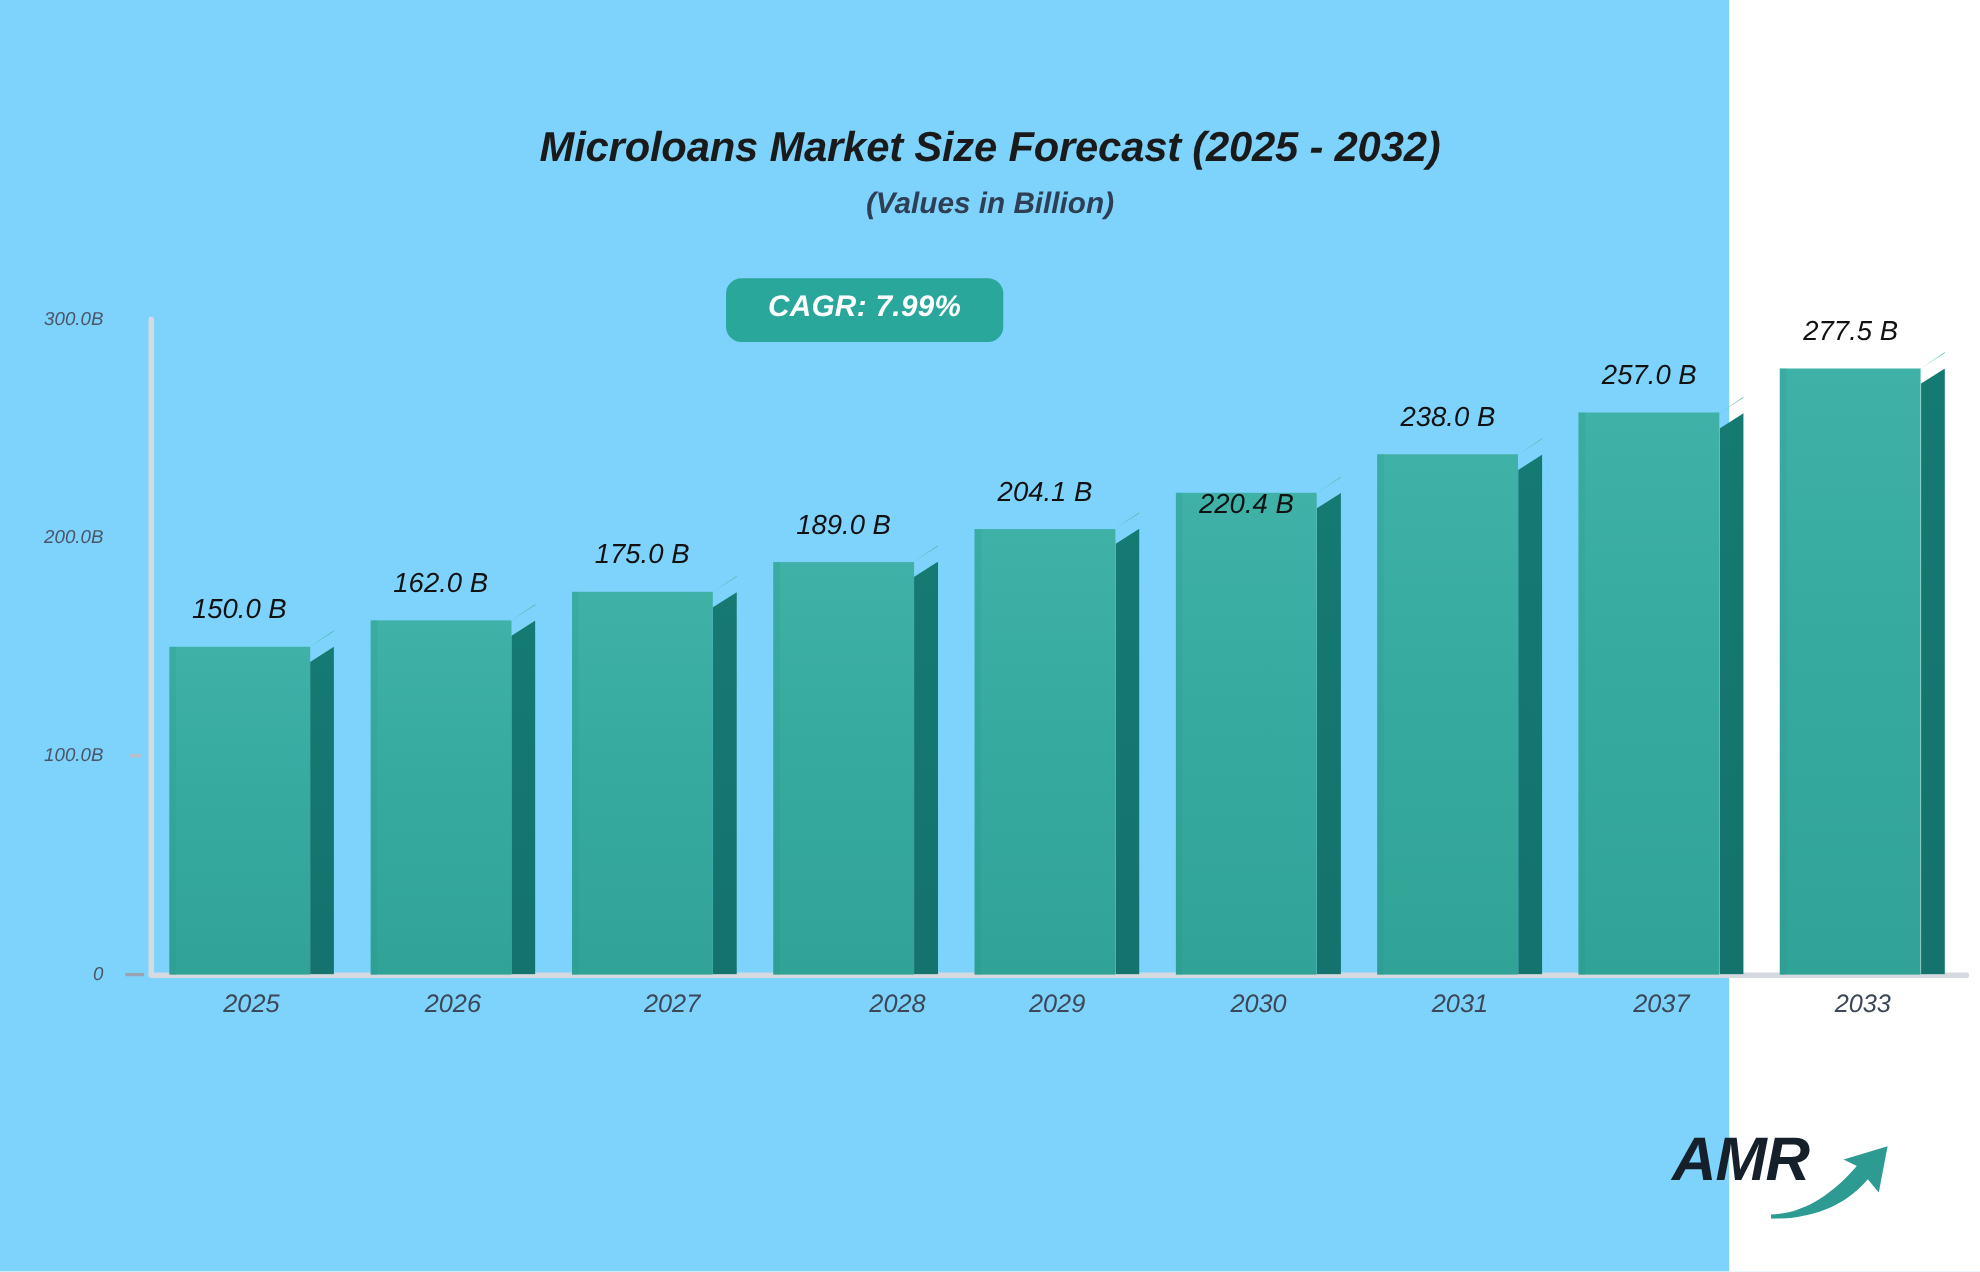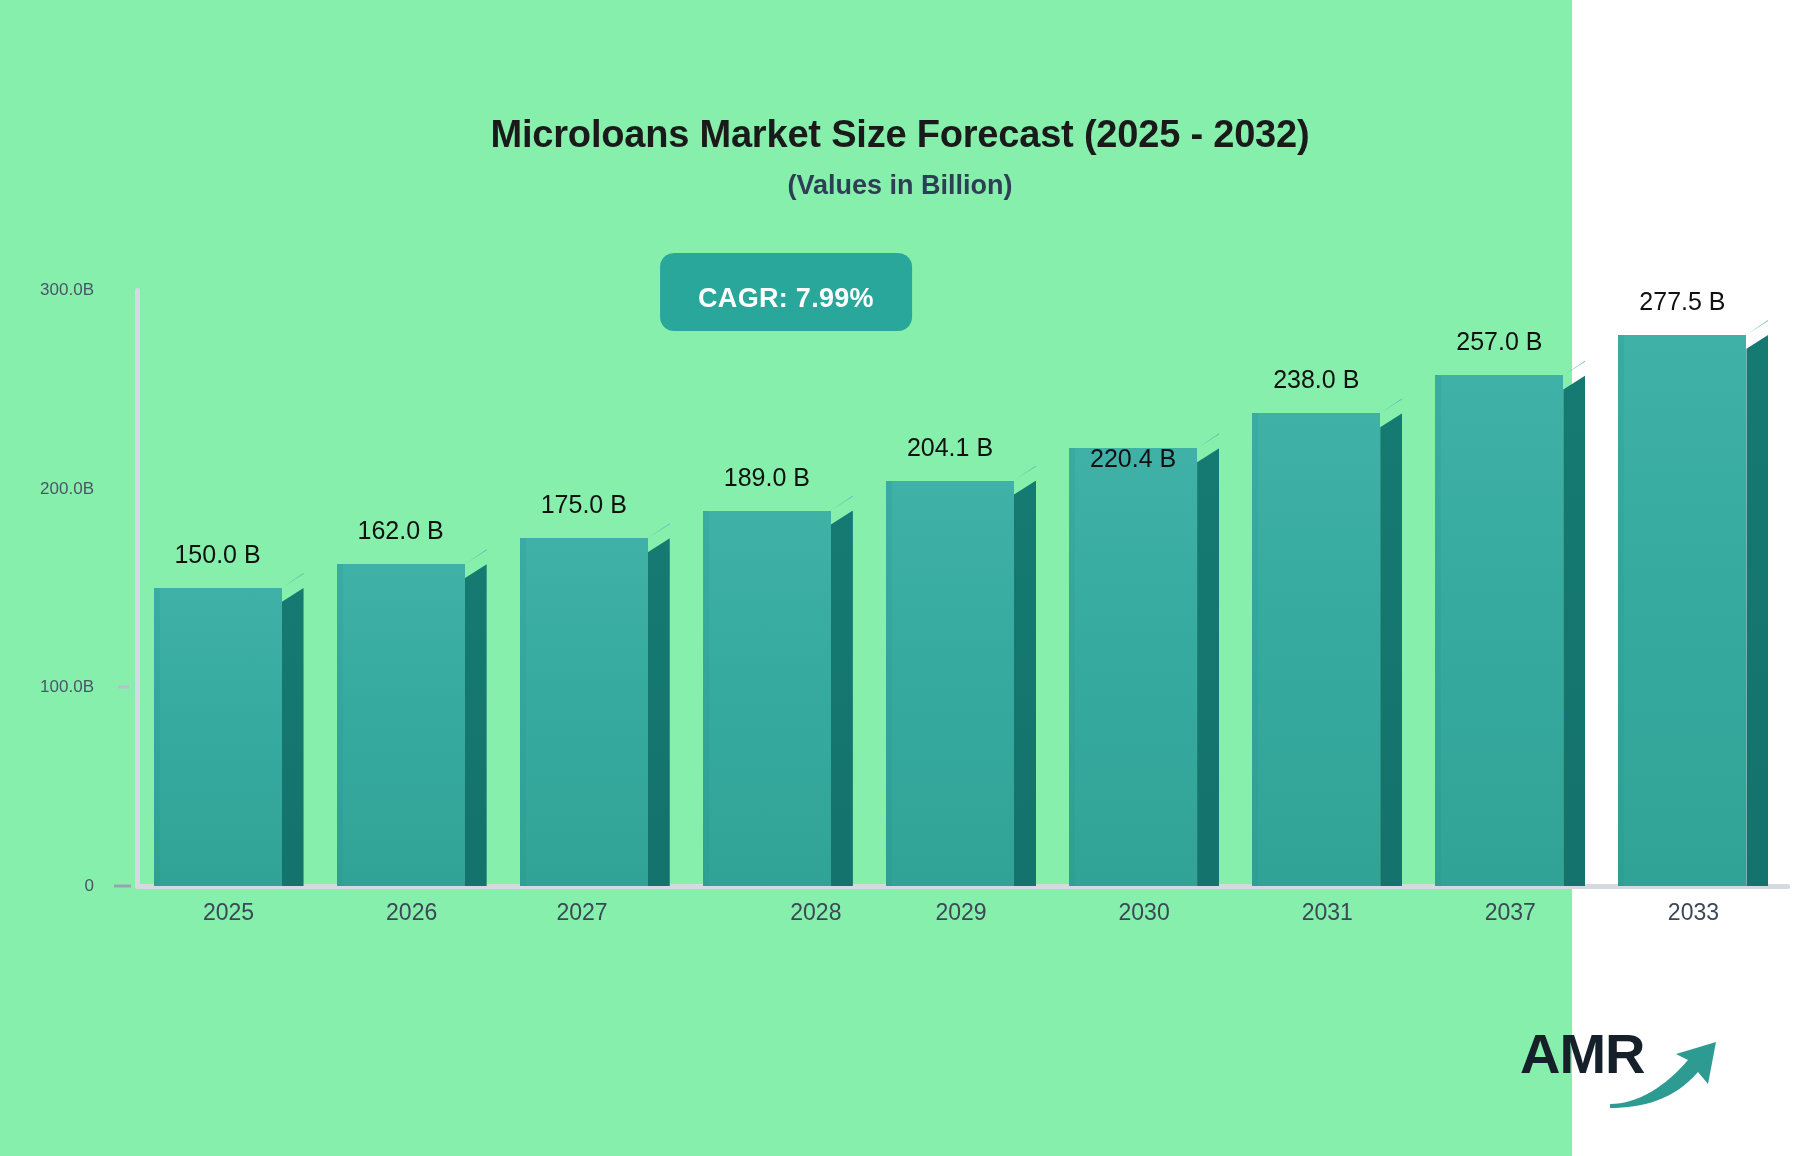--- a/index.html
+++ b/index.html
@@ -5,21 +5,22 @@
   * { margin:0; padding:0; box-sizing:border-box; }
   html, body {
     width:1800px; height:1156px;
     background:#ffffff;
     font-family:"Liberation Sans", sans-serif;
     overflow:hidden;
   }
   #page {
     position:relative;
     width:1572px; height:1156px;
-    background:#86efac;
+    background:#7dd3fc;
+    font-style:italic;
   }
 
   
   .chart-title {
     position:absolute;
     top:113px; left:0; width:1800px;
     text-align:center;
     font-size:38px;
     font-weight:bold;
     color:#1a1a1a;
@@ -36,21 +37,21 @@
     white-space:nowrap;
   }
 
   
   .cagr-badge {
     position:absolute;
     top:253px; left:50%;
     transform:translateX(-50%);
     background:#2aa79b;
     border-radius:14px;
-    padding:32px 38px 19px 38px;
+    padding:12px 38px 19px 38px;
     color:#ffffff;
     font-size:27px;
     font-weight:bold;
     letter-spacing:0.3px;
     white-space:nowrap;
     line-height:1;
   }
 
   
   
@@ -237,21 +238,21 @@
           <div class="bar-front" style="height: 551.3px;"></div>
           <div class="bar-left-edge" style="height: 551.3px;"></div>
           <div class="bar-side" style="height: 551.3px;"></div>
           <div class="bar-top" style="bottom: 551.3px;"></div>
         </div>
         <div class="bar-label" style="left: 1682.44px; top: 286.7px;">277.5 B</div>
       </div>
     <div id="x-ticks">
         <div class="x-tick-label" style="left: 228.556px;">2025</div>
         <div class="x-tick-label" style="left: 411.667px;">2026</div>
-        <div class="x-tick-label" style="left: 582px;">2027</div>
+        <div class="x-tick-label" style="left: 611px;">2027</div>
         <div class="x-tick-label" style="left: 777.889px; margin-left: 38px;">2028</div>
         <div class="x-tick-label" style="left: 961px;">2029</div>
         <div class="x-tick-label" style="left: 1144.11px;">2030</div>
         <div class="x-tick-label" style="left: 1327.22px;">2031</div>
         <div class="x-tick-label" style="left: 1510.33px;">2037</div>
         <div class="x-tick-label" style="left: 1693.44px;">2033</div>
       </div>
   </div>
 
   <div class="amr-logo">

